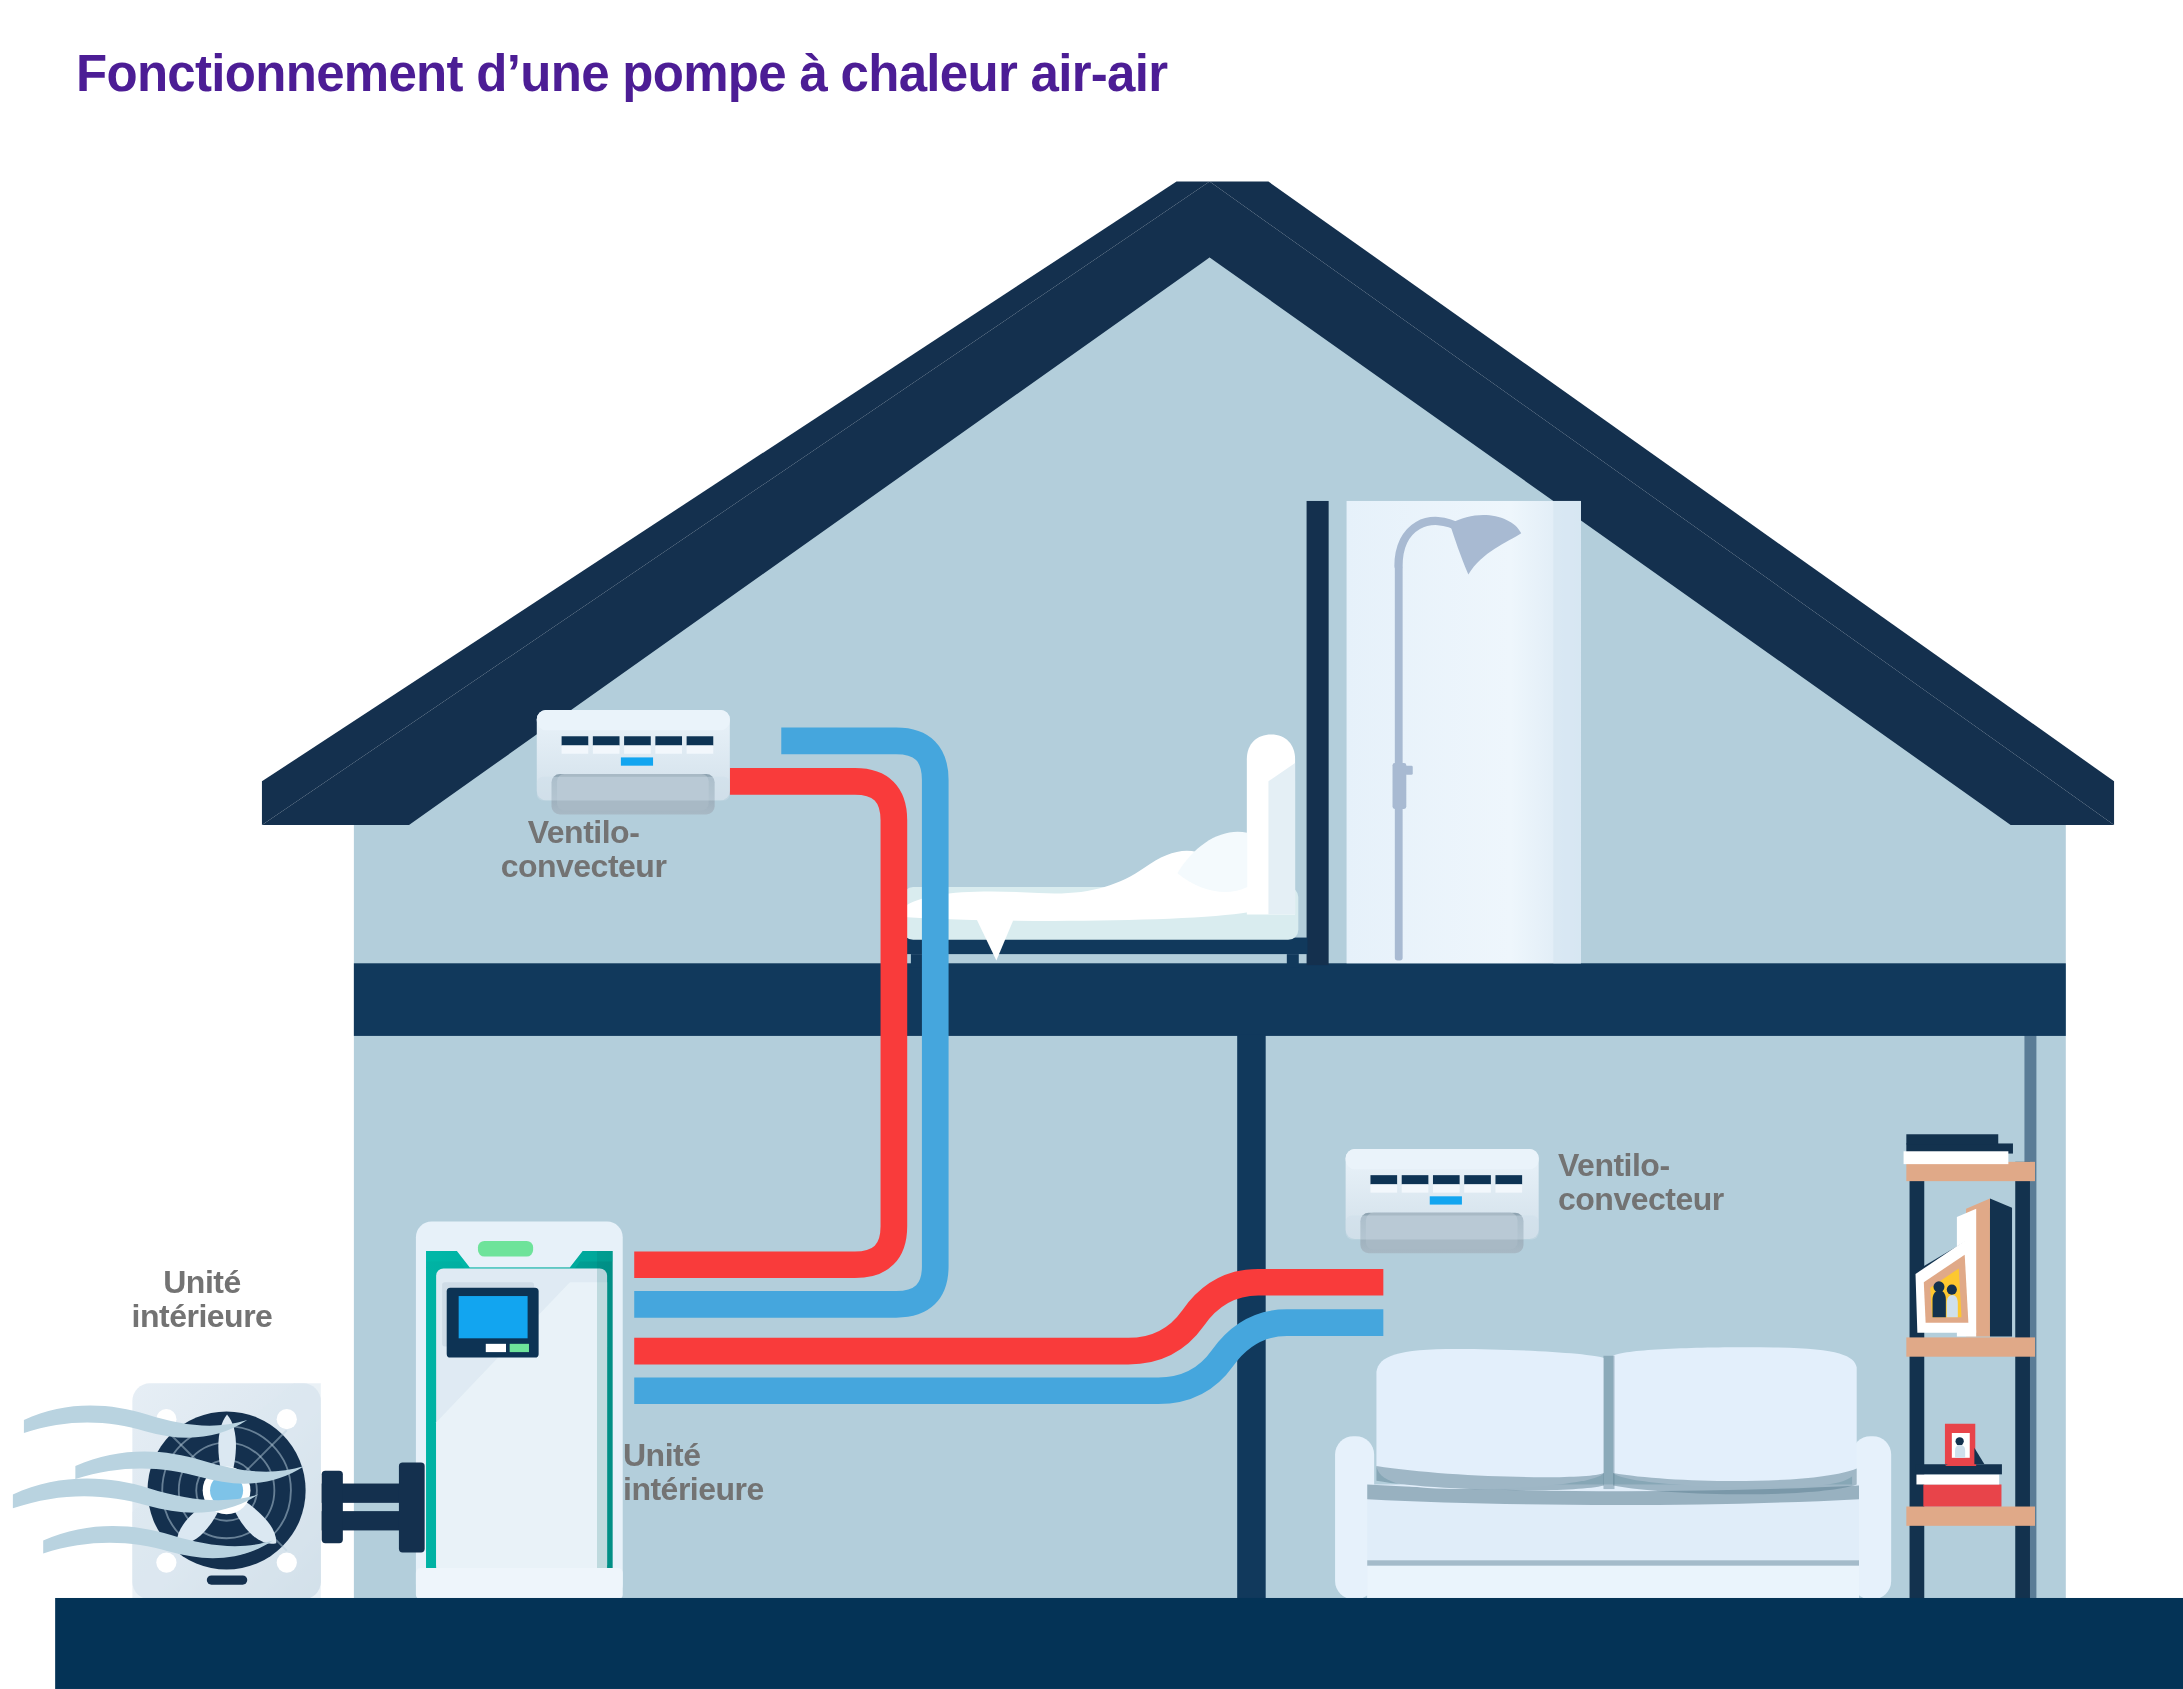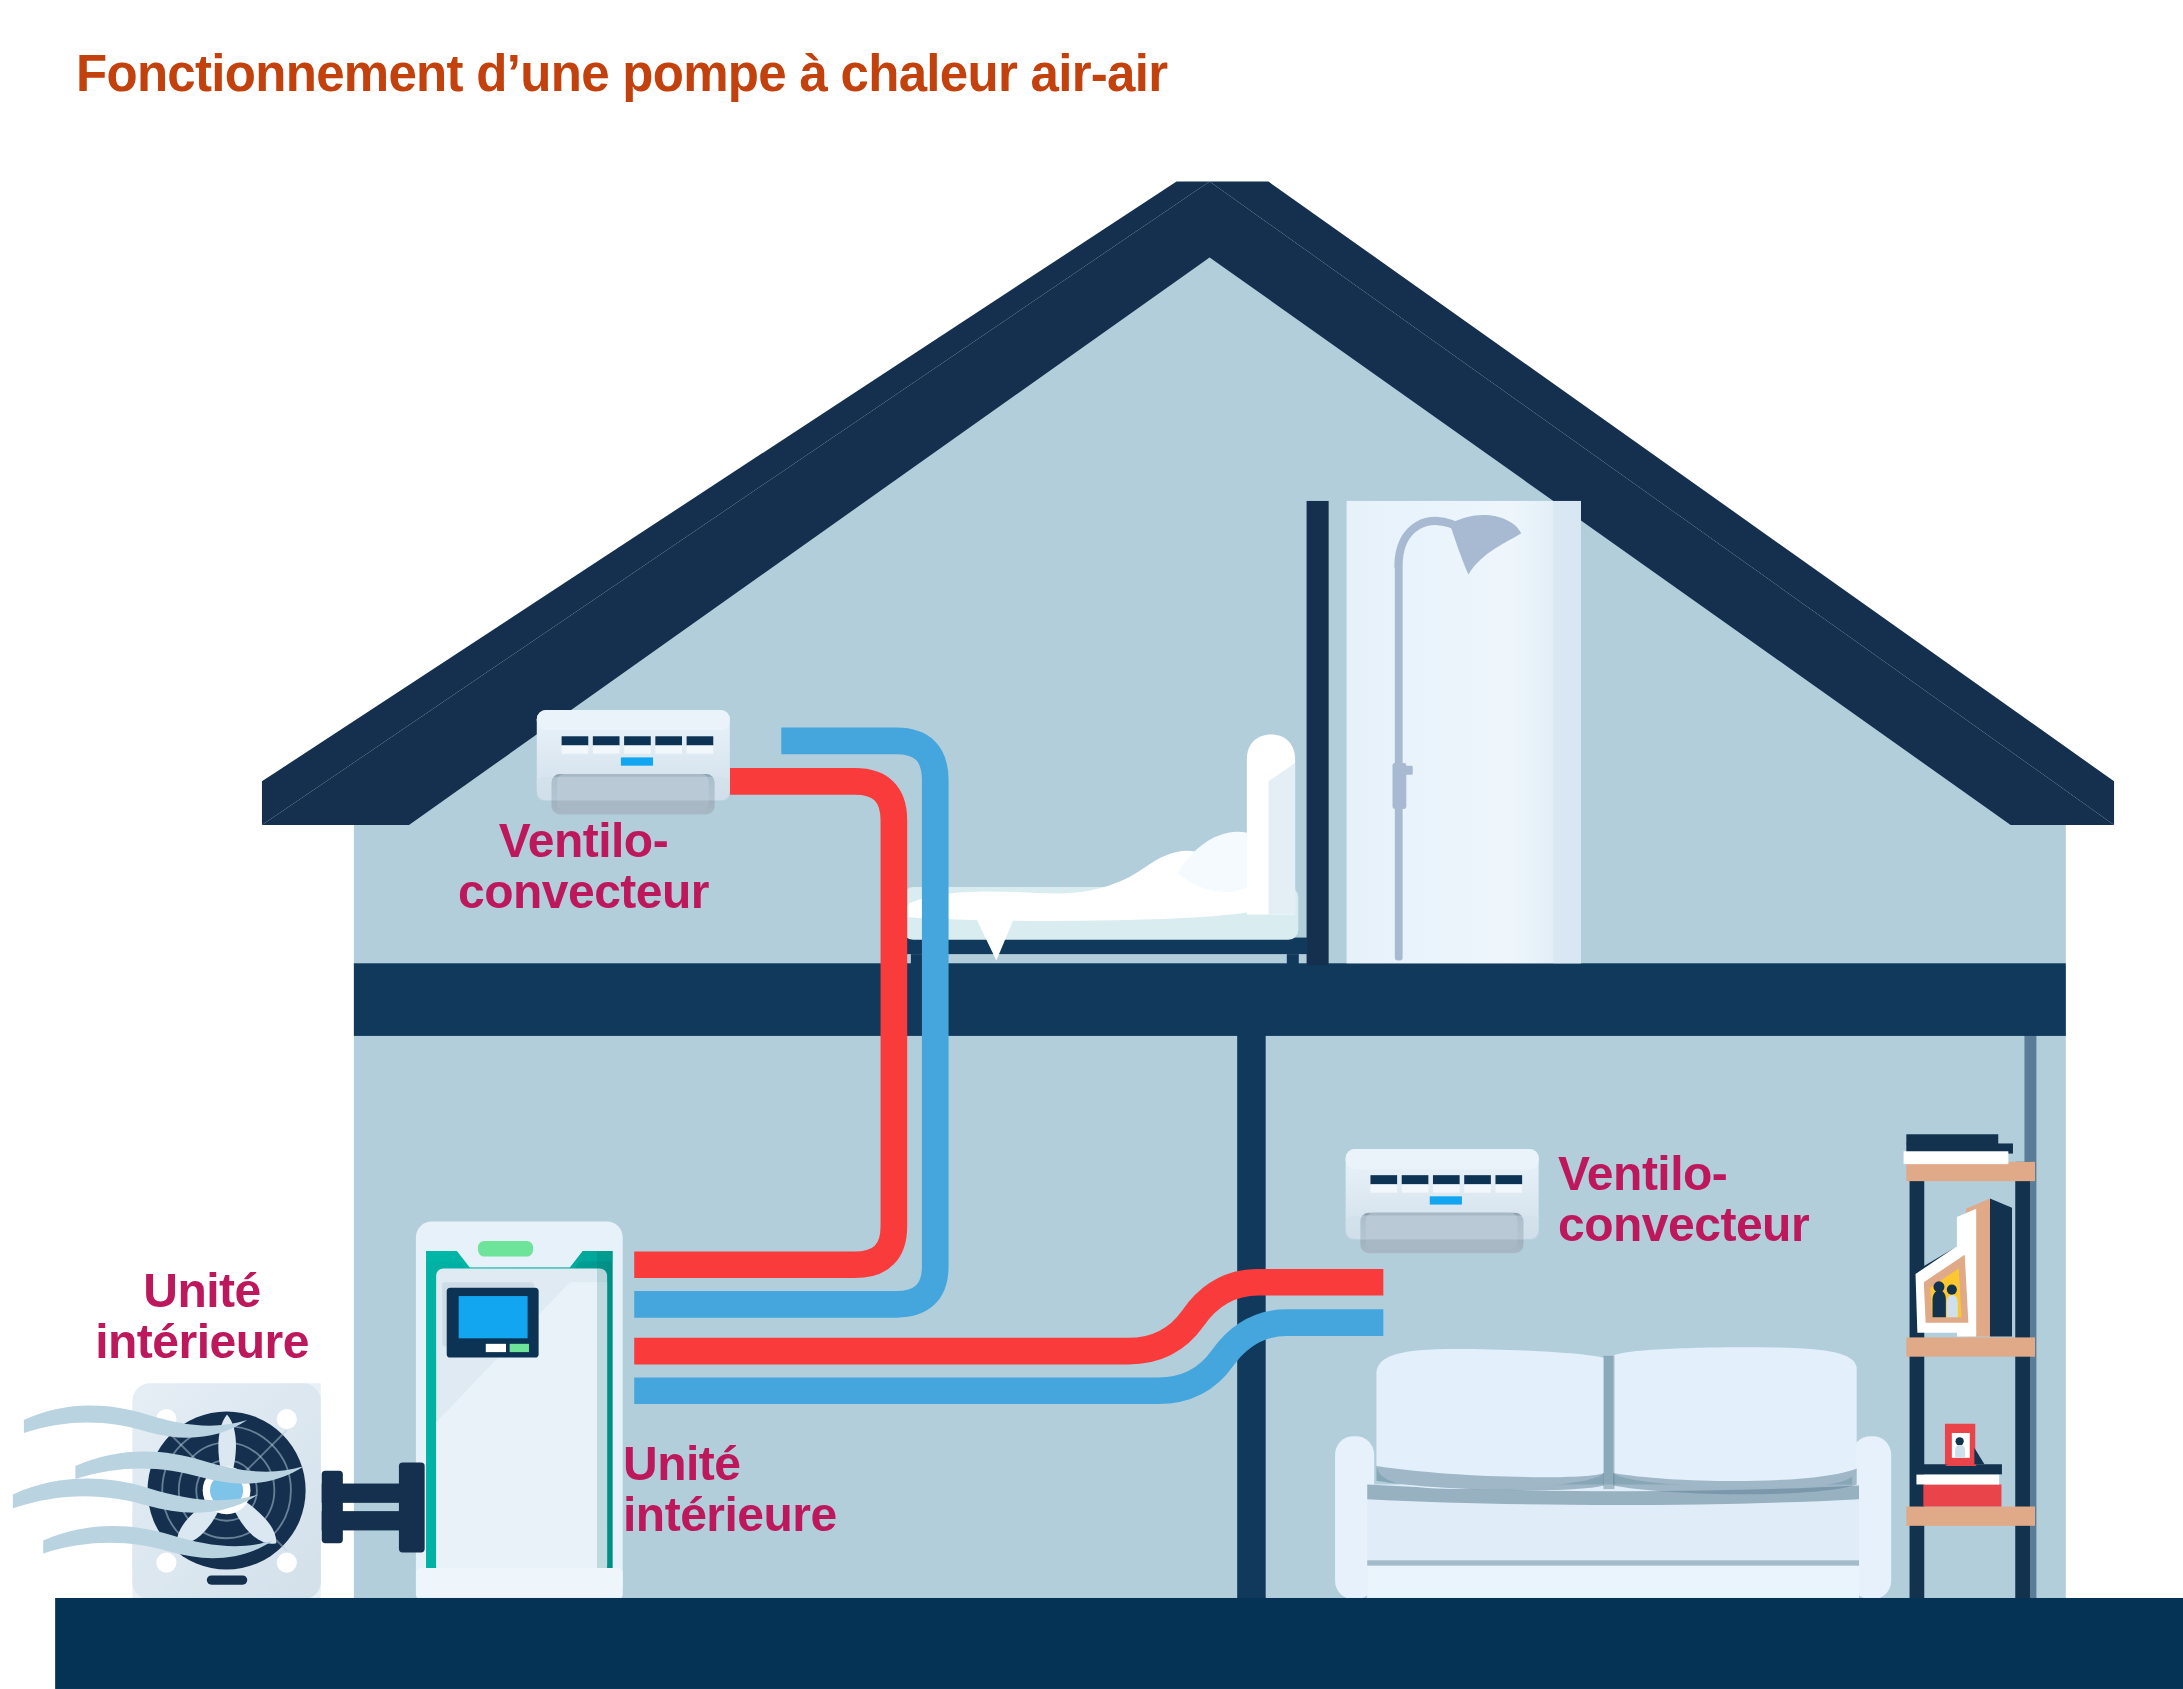--- a/index.html
+++ b/index.html
@@ -4,27 +4,27 @@
 <title>Fonctionnement d'une pompe à chaleur air-air</title>
 <style>
   html,body{margin:0;padding:0;background:#ffffff;}
   body{
     width:2183px;height:1689px;position:relative;overflow:hidden;
     font-family:"Liberation Sans","DejaVu Sans",sans-serif;
   }
   #stage{position:absolute;inset:0;width:2183px;height:1689px;}
   #title{
     position:absolute;left:76px;top:44px;
-    font-size:51px;font-weight:700;color:#c2410c;
+    font-size:51px;font-weight:700;color:#4c1d95;
     letter-spacing:-0.7px;white-space:nowrap;
   }
   svg.scene{position:absolute;left:0;top:0;width:2183px;height:1689px;display:block;}
   .lbl{
-    position:absolute;color:#be185d;font-weight:700;
-    font-size:48px;line-height:1.06;letter-spacing:-0.5px;
+    position:absolute;color:#737373;font-weight:700;
+    font-size:32px;line-height:1.06;letter-spacing:-0.5px;
   }
   #lbl-ventilo-top{left:395px;top:816px;width:377px;text-align:center;}
   #lbl-ventilo-bot{left:1558px;top:1149px;width:349px;text-align:left;}
   #lbl-unite-ext{left:32px;top:1266px;width:340px;text-align:center;}
   #lbl-unite-int{left:623px;top:1439px;width:322px;text-align:left;}
 </style>
 </head>
 <body>
 
 <div id="stage">

